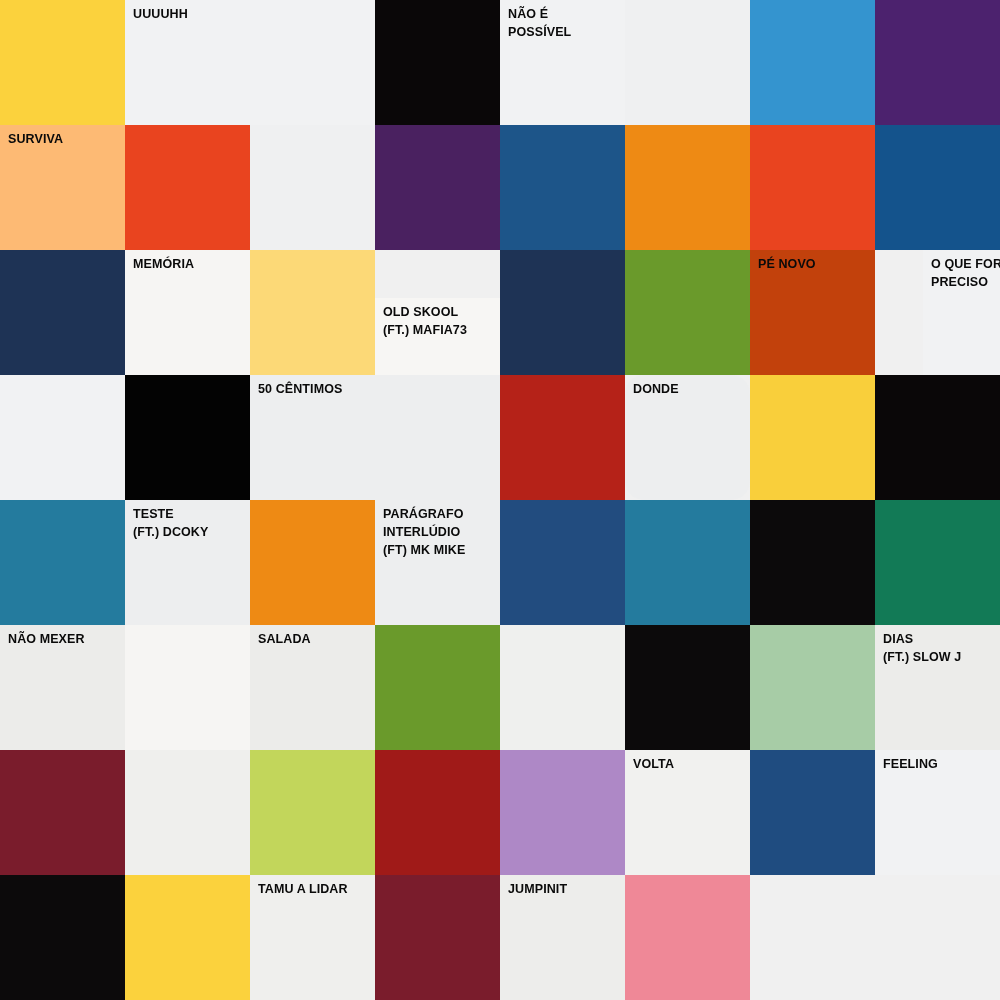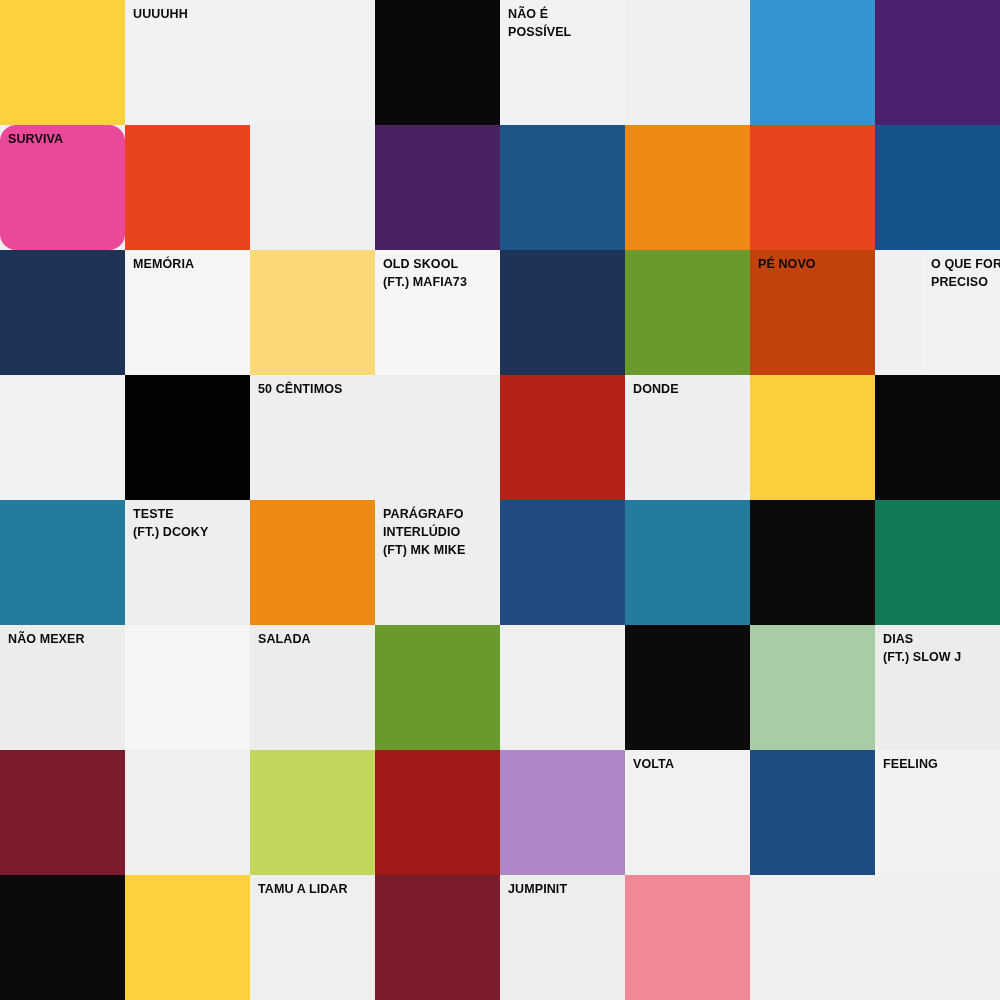--- a/index.html
+++ b/index.html
@@ -64,21 +64,21 @@
     </div>
     <div class="cell" style="background-color: rgb(239, 240, 241);">
       <div class="cell-label"></div>
     </div>
     <div class="cell" style="background-color: rgb(52, 148, 207);">
       <div class="cell-label"></div>
     </div>
     <div class="cell" style="background-color: rgb(76, 34, 110);">
       <div class="cell-label"></div>
     </div>
-    <div class="cell" style="background-color: #ec4899; border-radius: 16px;">
+    <div class="cell" style="background-color: #fdba74;">
       <div class="cell-label">SURVIVA</div>
     </div>
     <div class="cell" style="background-color: rgb(233, 68, 31);">
       <div class="cell-label"></div>
     </div>
     <div class="cell" style="background-color: rgb(239, 240, 241);">
       <div class="cell-label"></div>
     </div>
     <div class="cell" style="background-color: rgb(74, 33, 96);">
       <div class="cell-label"></div>
@@ -97,21 +97,21 @@
     </div>
     <div class="cell" style="background-color: rgb(30, 51, 85);">
       <div class="cell-label"></div>
     </div>
     <div class="cell" style="background-color: rgb(246, 245, 243);">
       <div class="cell-label">MEMÓRIA</div>
     </div>
     <div class="cell" style="background-color: rgb(252, 217, 119);">
       <div class="cell-label"></div>
     </div>
-    <div class="cell" style="background-color: rgb(247, 246, 244);">
+    <div class="cell" style="background-color: rgb(247, 246, 244); margin-top: 48px;">
       <div class="cell-label">OLD SKOOL
 (FT.) MAFIA73</div>
     </div>
     <div class="cell" style="background-color: rgb(30, 51, 85);">
       <div class="cell-label"></div>
     </div>
     <div class="cell" style="background-color: rgb(106, 154, 43);">
       <div class="cell-label"></div>
     </div>
     <div class="cell" style="background-color: #c2410c; padding-left: 12px;">

